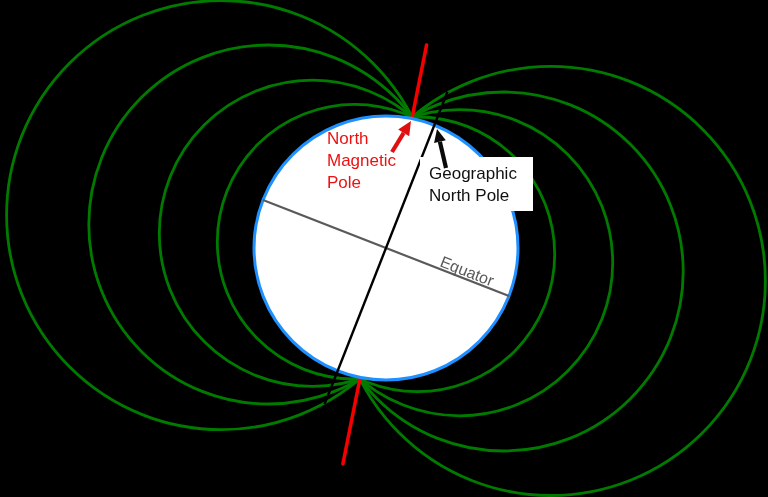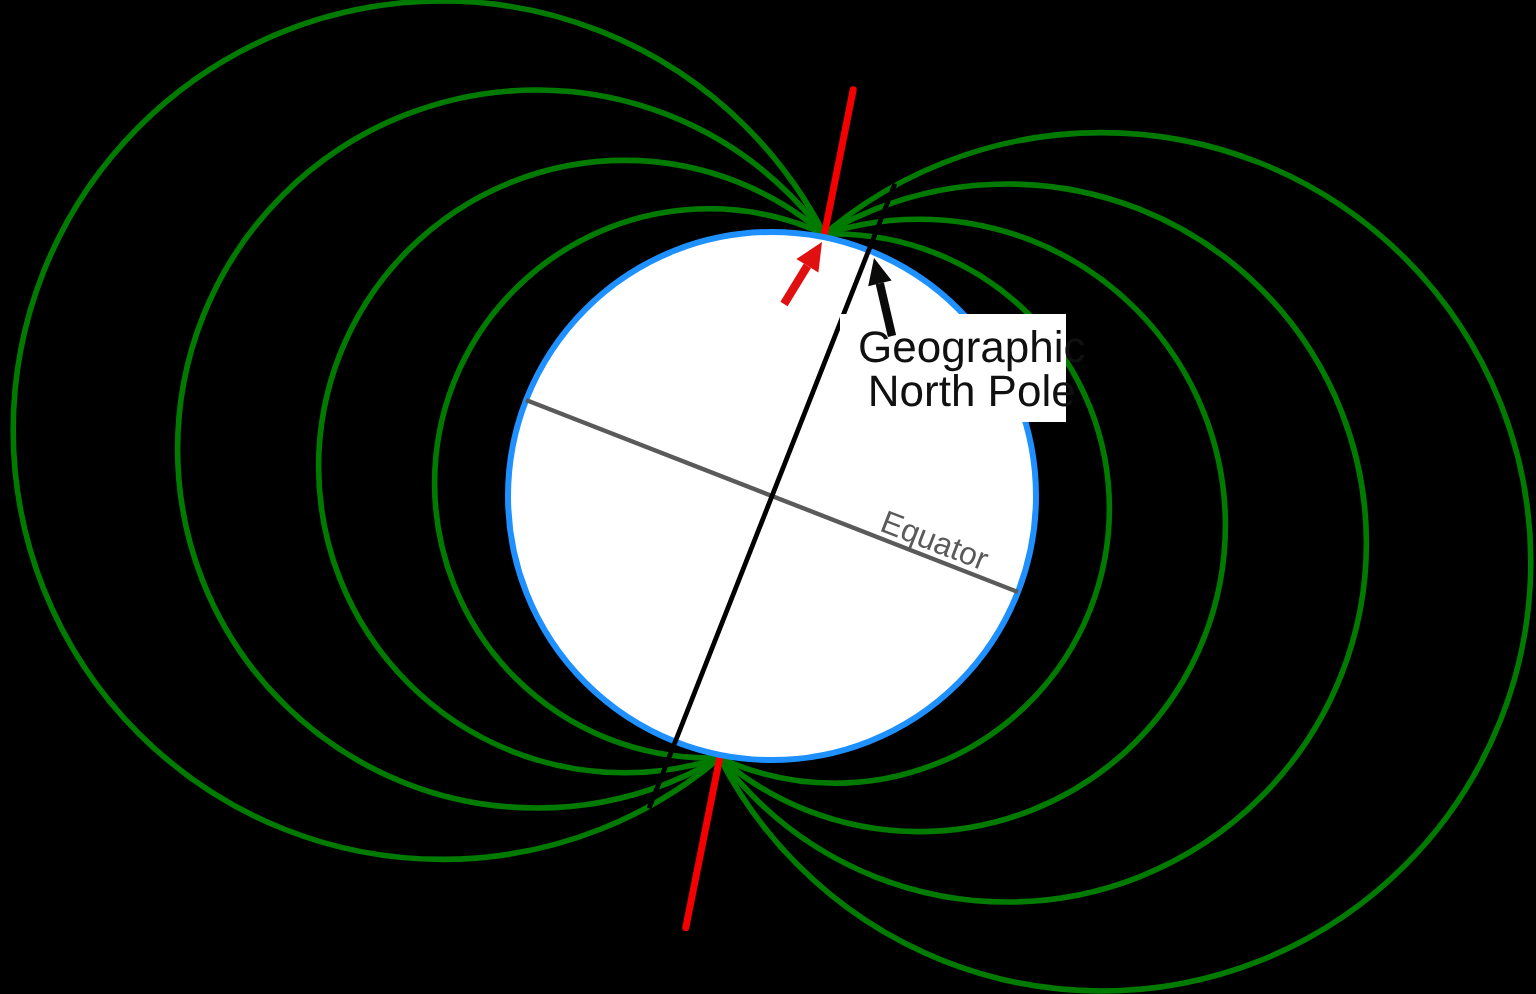--- a/index.html
+++ b/index.html
@@ -32,21 +32,21 @@
 
   .txt { position: absolute; white-space: pre-line; }
   .txt-magnetic {
     left: 327px; top: 128px;
     color: #ee1111;
     font-size: 17px; line-height: 22px;
   }
   .txt-geographic {
     left: 429px; top: 163px;
     color: #101010;
-    font-size: 22px; line-height: 22px; text-align: center;
+    font-size: 17px; line-height: 22px;
   }
   .txt-equator {
     left: 444px; top: 253px;
     color: #5a5a5a;
     font-size: 16px;
     transform: rotate(21.3deg);
     transform-origin: left top;
   }
 </style>
 </head>
@@ -80,18 +80,21 @@
       <line class="arrow-red-shaft" x1="392" y1="152" x2="403.7" y2="132.9"></line>
       <polygon class="arrow-red-head" points="411,121 409.2,136.3 398.2,129.5"></polygon>
     </g>
 
     <g>
       <line class="arrow-black-shaft" x1="446" y1="168" x2="439.9" y2="141.7"></line>
       <polygon class="arrow-black-head" points="437,129 445.8,140.3 434.1,143.1"></polygon>
     </g>
   </svg>
 
+  <div class="txt txt-magnetic">North
+Magnetic
+Pole</div>
 
   <div class="txt txt-geographic">Geographic
 North Pole</div>
 
   <div class="txt txt-equator">Equator</div>
 </div>
 
 </body></html>

